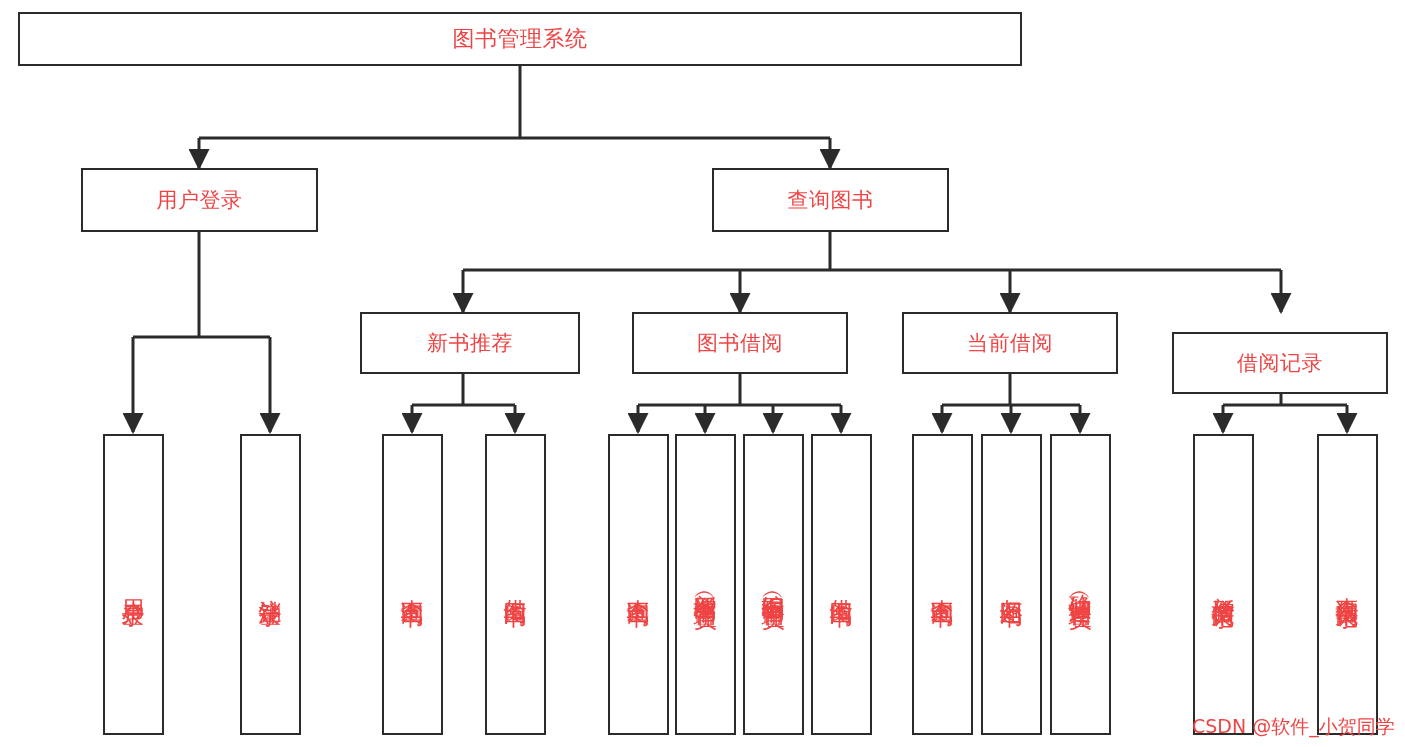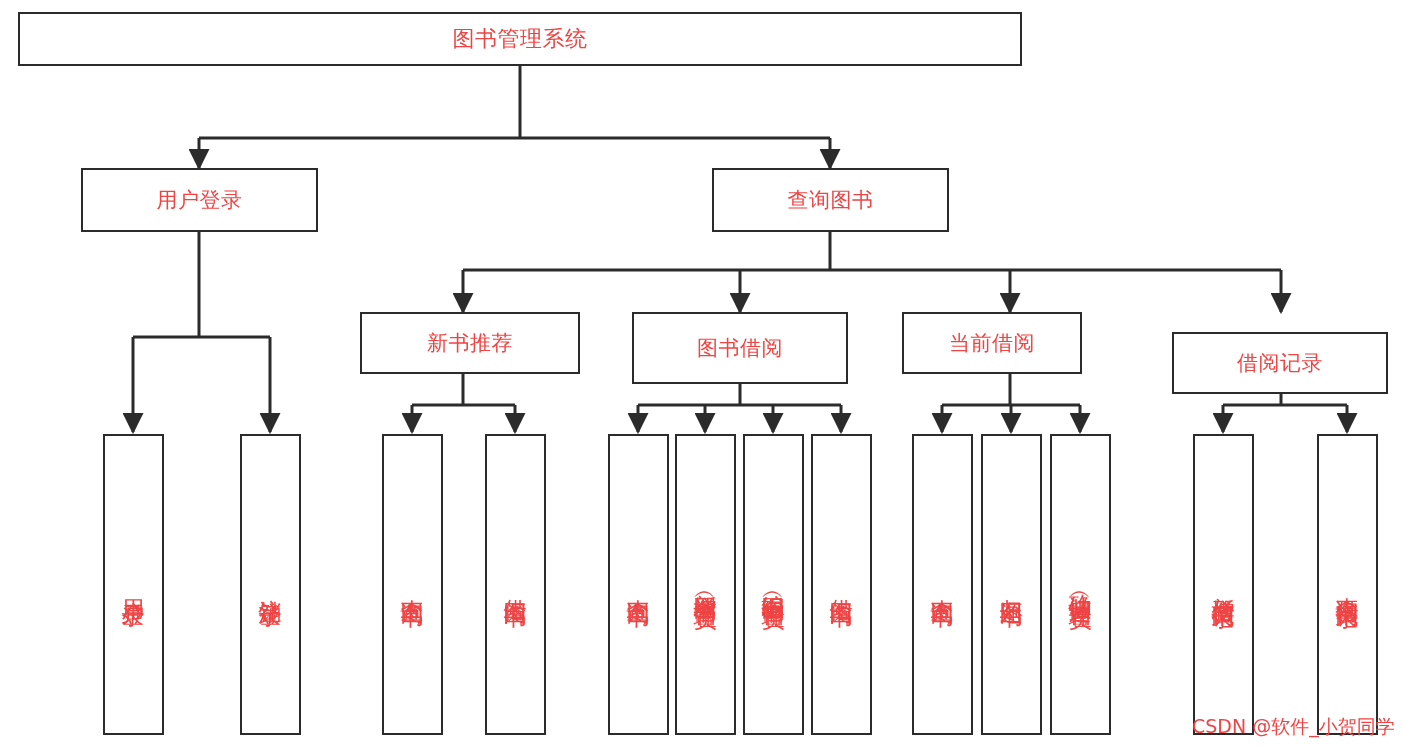--- a/index.html
+++ b/index.html
@@ -138,24 +138,24 @@
   <div class="node horiz" style="left:81px; top:168px; width:237px; height:64px;">
     <span class="node-label">用户登录</span>
   </div>
   <div class="node horiz" style="left:712px; top:168px; width:237px; height:64px;">
     <span class="node-label">查询图书</span>
   </div>
 
   <div class="node horiz" style="left:360px; top:312px; width:220px; height:62px;">
     <span class="node-label">新书推荐</span>
   </div>
-  <div class="node horiz" style="left:632px; top:312px; width:216px; height:72px;">
+  <div class="node horiz" style="left:632px; top:312px; width:216px; height:62px;">
     <span class="node-label">图书借阅</span>
   </div>
-  <div class="node horiz" style="left:902px; top:312px; width:180px; height:62px;">
+  <div class="node horiz" style="left:902px; top:312px; width:216px; height:62px;">
     <span class="node-label">当前借阅</span>
   </div>
   <div class="node horiz" style="left:1172px; top:312px; width:216px; height:62px;margin-top:20px;">
     <span class="node-label">借阅记录</span>
   </div>
 
   <div class="node vert" style="left:103px; top:434px; width:61px; height:301px;">
     <span class="node-label">用户登录</span>
   </div>
   <div class="node vert" style="left:240px; top:434px; width:61px; height:301px;">

